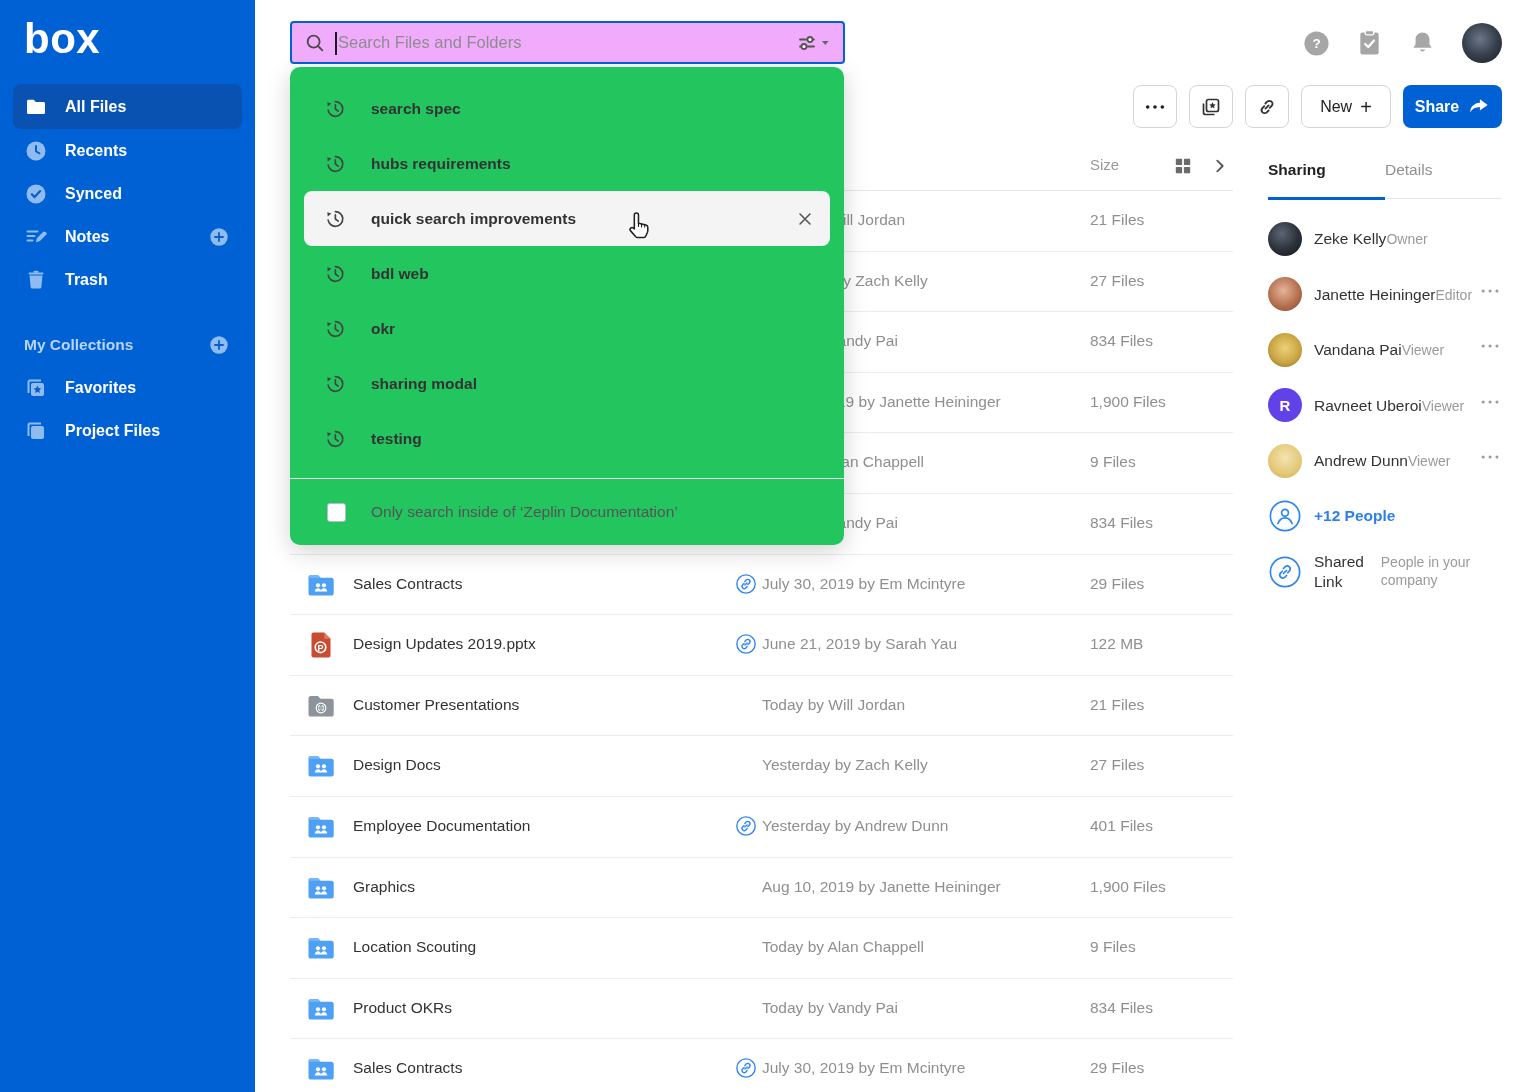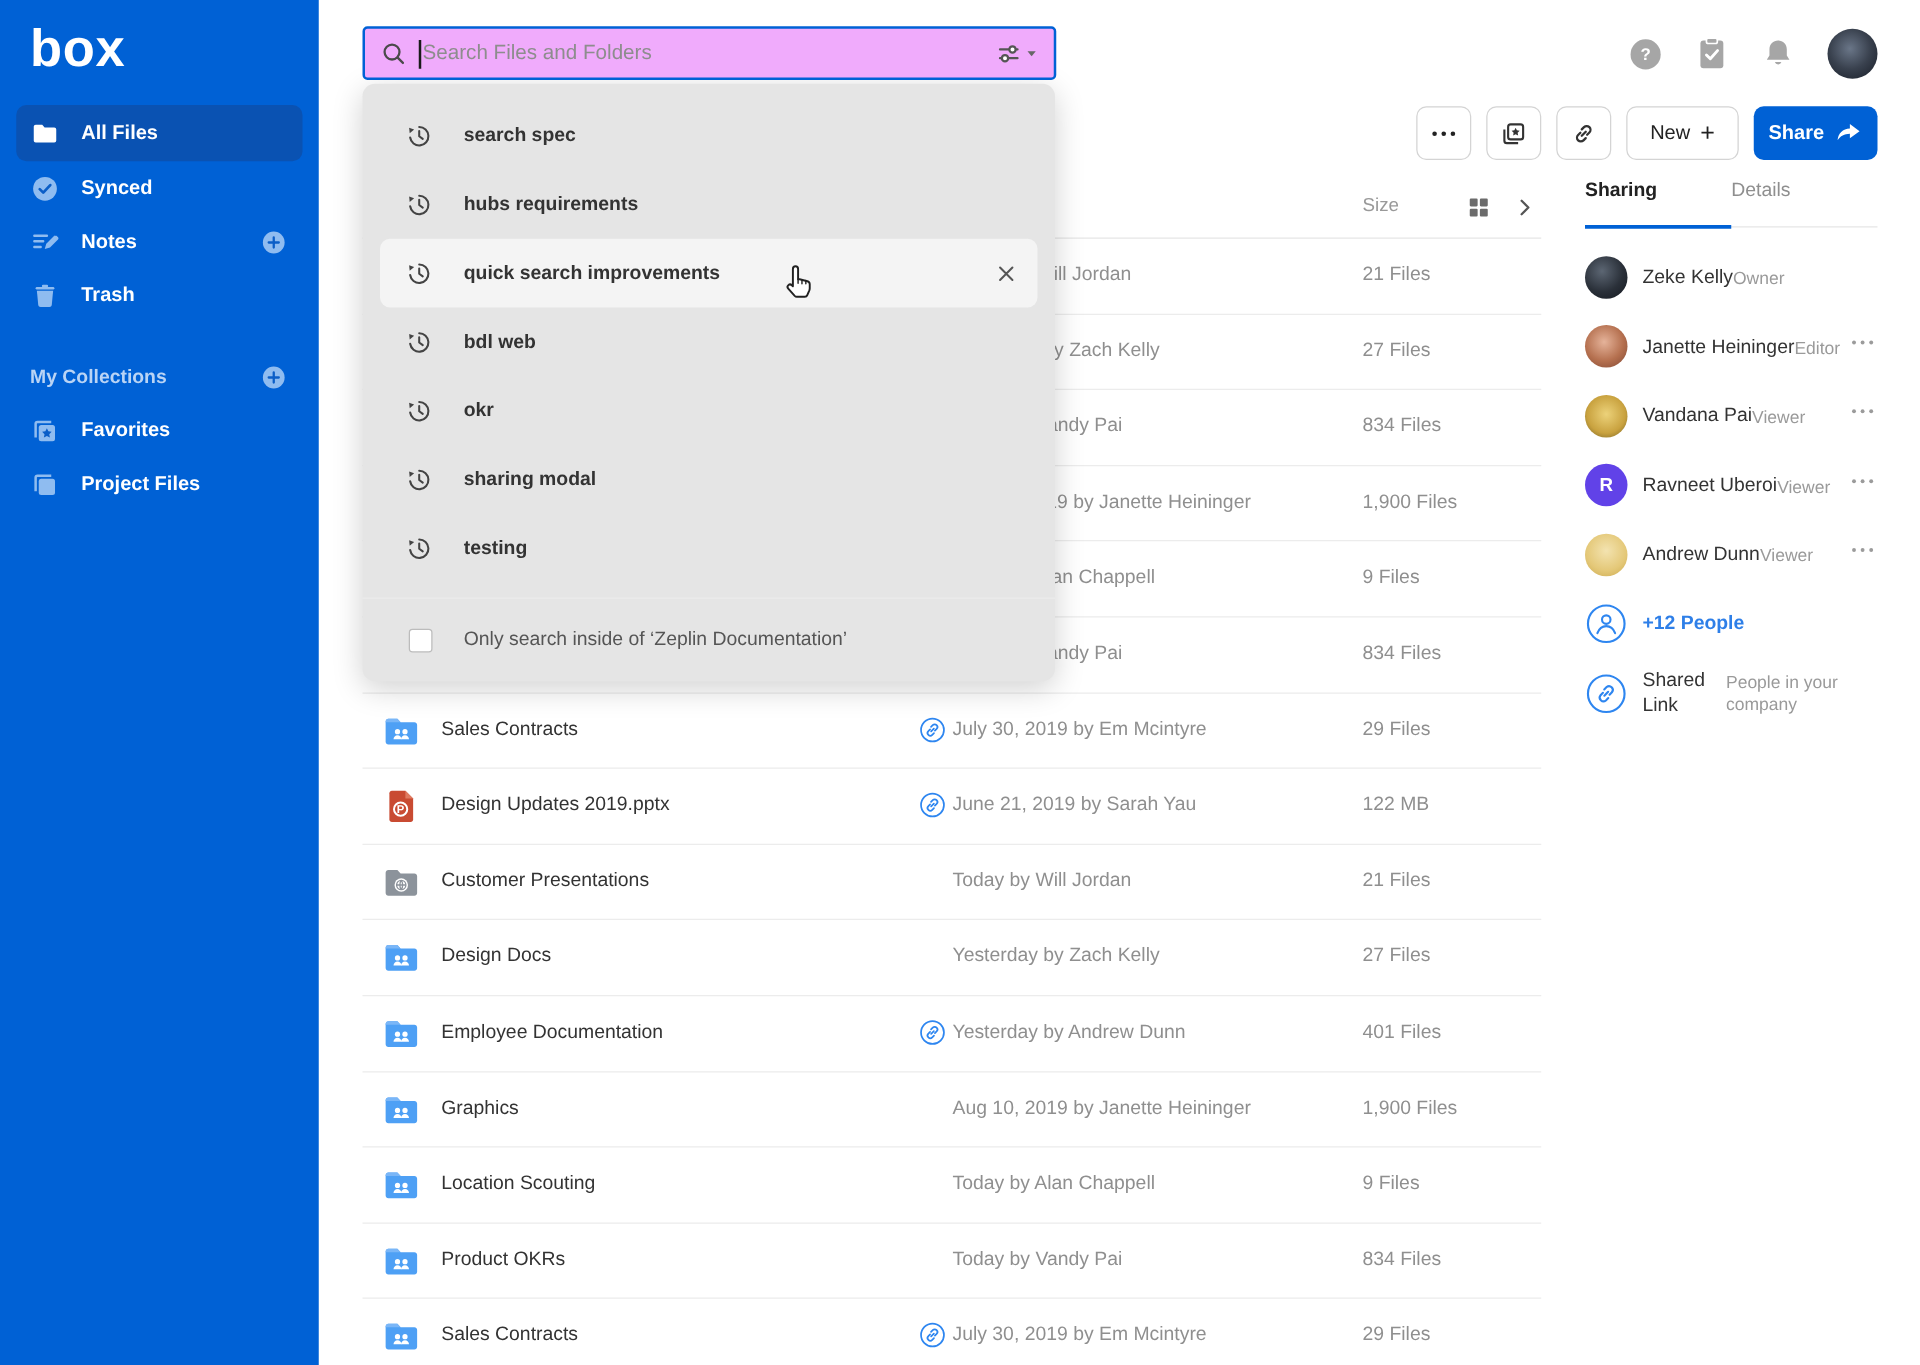--- a/index.html
+++ b/index.html
@@ -41,21 +41,21 @@
   .searchbar{position:absolute;left:290px;top:21px;width:555px;height:43px;background:#f0abfc;
              border:2px solid #0061D5;border-radius:4px;box-sizing:border-box;display:flex;
              align-items:center;z-index:30}
   .searchbar .mag{width:22px;height:22px;margin-left:12px}
   .search-caret{position:absolute;left:43px;top:9px;width:1.5px;height:23px;background:#1a1a1a}
   .searchbar input{flex:1;border:none;outline:none;background:transparent;margin-left:10px;
              font-family:"Liberation Sans",sans-serif;font-size:16.5px;color:#333}
   .searchbar input::placeholder{color:#8d8d8d}
   .searchbar .filter{width:34px;height:20px;margin-right:12px}
 
-  .search-dropdown{position:absolute;left:290px;top:67px;width:554px;background:#e5e5e5;border-radius:10px;
+  .search-dropdown{position:absolute;left:290px;top:67px;width:554px;background:#22c55e;border-radius:10px;
              box-shadow:0 6px 24px rgba(0,0,0,.18);padding-top:14px;z-index:25}
   .sd-item{display:flex;align-items:center;height:55px;padding:0 24px 0 34px;font-size:15.5px;
            font-weight:600;color:#333}
   .sd-hist{width:22px;height:22px;margin-right:25px}
   .sd-item.highlight{background:#F4F4F4;border-radius:8px;margin:0 14px;padding-left:20px;padding-right:16px}
   .sd-close{width:18px;height:18px;margin-left:auto;display:inline-flex}
   .sd-divider{border-top:1px solid #ECECEC;margin-top:12px}
   .scope-row{display:flex;align-items:center;height:66px;padding:0 24px 0 37px}
   .scope-box{width:19px;height:19px;border:1.5px solid #bcbcbc;border-radius:3px;box-sizing:border-box;
              margin-right:25px;flex:none;background:#fff}
@@ -72,21 +72,21 @@
   .frow{position:relative;height:59.6px;border-bottom:1px solid #ECECEC}
   .f-icon{position:absolute;left:15px;top:14px;width:32px;height:32px}
   .f-name{position:absolute;left:63px;top:20px;font-size:15.5px;color:#333;white-space:nowrap}
   .upd{position:absolute;left:445px;top:18px;display:flex;align-items:center}
   .lnk{width:22px;height:22px;margin-right:5px;display:inline-flex}
   .lnk.hide{visibility:hidden}
   .utxt{font-size:15.5px;color:#8f8f8f;white-space:nowrap}
   .sz{position:absolute;left:800px;top:20px;font-size:15.5px;color:#8f8f8f;white-space:nowrap}
 
   
-  .panel{position:absolute;left:1268px;top:135px;width:234px;z-index:1}
+  .panel{position:absolute;left:1268px;top:152px;width:234px;z-index:1}
   .tabs{position:relative;display:flex;height:46px;border-bottom:1px solid #E6E6E6}
   .tab{width:117px;padding-top:9px;font-size:15.5px;color:#8f8f8f;box-sizing:border-box}
   .tab.active{color:#222;font-weight:700}
   .tab-underline{position:absolute;left:0;bottom:-2px;width:117px;height:3px;background:#0061D5}
   .collabs{padding-top:12px}
   .collab{position:relative;display:flex;align-items:center;height:55.5px}
   .cavatar{width:34px;height:34px;border-radius:50%;margin-right:12px;flex:none}
   .av-photo-dark{background:radial-gradient(circle at 40% 35%,#5c6673 0%,#2a3039 55%,#14181f 100%)}
   .av-photo-red{background:radial-gradient(circle at 45% 40%,#e5b39a 0%,#b5704f 55%,#7e4632 100%)}
   .av-photo-yellow{background:radial-gradient(circle at 50% 45%,#ecd27a 0%,#c9a23f 60%,#6e5c22 100%)}
@@ -112,20 +112,29 @@
   <div class="sidebar">
     <div class="logo">box</div>
     <div class="nav" id="nav">
         <div class="nav-item active">
           <span class="ic ni-icon">
             <svg width="24" height="24" viewBox="0 0 24 24">
               <path d="M3 6.4c0-.9.7-1.6 1.6-1.6h5.2l1.9 2.1h7.7c.9 0 1.6.7 1.6 1.6v8.9c0 .9-.7 1.6-1.6 1.6H4.6c-.9 0-1.6-.7-1.6-1.6V6.4z" fill="#fff"></path>
             </svg>
           </span>
           <span class="ni-label">All Files</span>
+        </div>
+        <div class="nav-item">
+          <span class="ic ni-icon">
+            <svg width="24" height="24" viewBox="0 0 24 24">
+              <circle cx="12" cy="12" r="9.5" fill="#8FBCF0"></circle>
+              <path d="M12 7v5.3l3.4 2" stroke="#0b5ec7" stroke-width="2" fill="none" stroke-linecap="round"></path>
+            </svg>
+          </span>
+          <span class="ni-label">Recents</span>
         </div>
         <div class="nav-item">
           <span class="ic ni-icon">
             <svg width="24" height="24" viewBox="0 0 24 24">
               <circle cx="12" cy="12" r="9.5" fill="#8FBCF0"></circle>
               <path d="M7.8 12.3l2.8 2.8 5.6-6" stroke="#0b5ec7" stroke-width="2.2" fill="none" stroke-linecap="round" stroke-linejoin="round"></path>
             </svg>
           </span>
           <span class="ni-label">Synced</span>
         </div>

